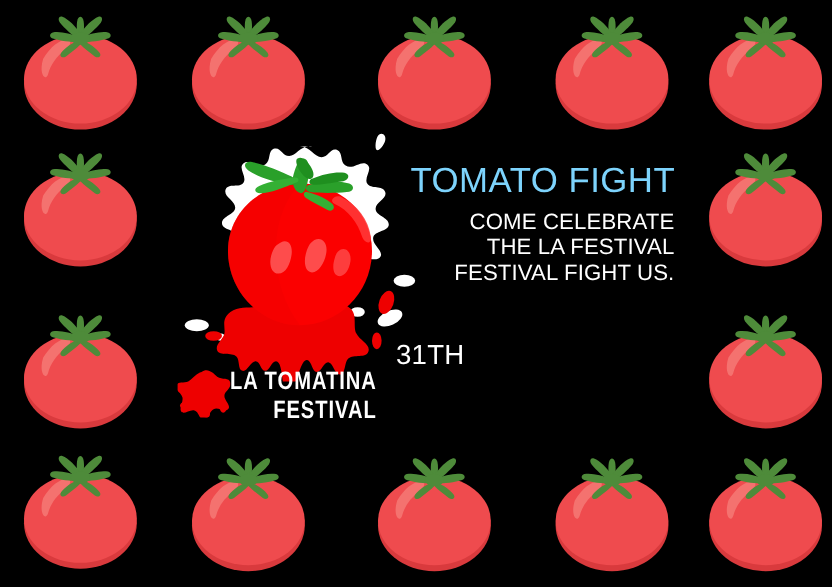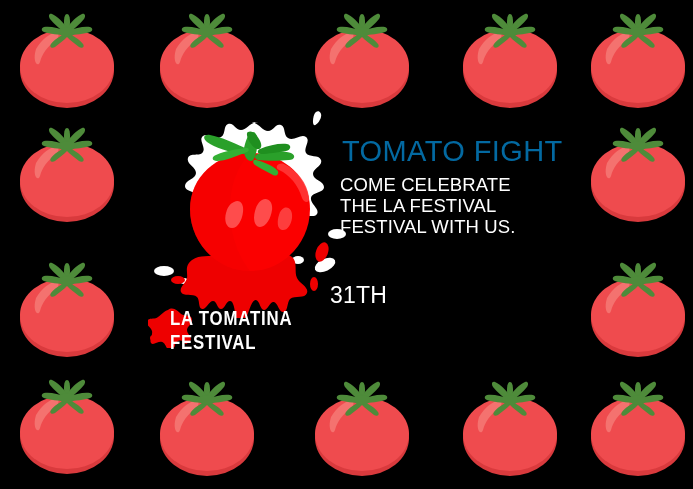--- a/index.html
+++ b/index.html
@@ -30,25 +30,25 @@
     left: 148px;
     top: 108px;
     width: 204px;
     height: 210px;
   }
   #splash-logo svg { display: block; width: 100%; height: 100%; }
 
   
   #logo-wordmark {
     position: absolute;
-    left: 150px;
+    left: 134px;
     top: 306px;
     width: 200px;
     height: 62px;
-    text-align: left;
+    text-align: right;
   }
   #logo-wordmark .wm-line {
     color: #ffffff;
     font-weight: bold;
     font-size: 21px;
     line-height: 24px;
     letter-spacing: 1.0px;
     transform: scaleX(0.80);
     transform-origin: center;
     white-space: nowrap;
@@ -65,31 +65,31 @@
   }
   #logo-splat svg { display:block; width:100%; height:100%; }
 
   
   #headline {
     position: absolute;
     left: 342px;
     top: 135px;
     width: 218px;
     text-align: center;
-    color: #0369a1;
+    color: #7dd3fc;
     font-size: 29px;
     letter-spacing: 0.4px;
     white-space: nowrap;
   }
   #subcopy {
     position: absolute;
     left: 340px;
     top: 174px;
     width: 222px;
-    text-align: left;
+    text-align: right;
     color: #ffffff;
     font-size: 18.5px;
     line-height: 21px;
     letter-spacing: 0.1px;
   }
   #date-block {
     position: absolute;
     left: 330px;
     top: 275px;
     width: 245px;
@@ -455,20 +455,20 @@
   <div id="logo-wordmark">
     <div class="wm-line">LA TOMATINA</div>
     <div class="wm-line">FESTIVAL</div>
   </div>
 
   <div id="headline">TOMATO FIGHT</div>
 
   <div id="subcopy">
     <div>COME CELEBRATE</div>
     <div>THE LA FESTIVAL</div>
-    <div>FESTIVAL WITH US.</div>
+    <div>FESTIVAL FIGHT US.</div>
   </div>
 
   <div id="date-block">
     <div>31TH</div>
   </div>
 
 </div>
 
 </body></html>

